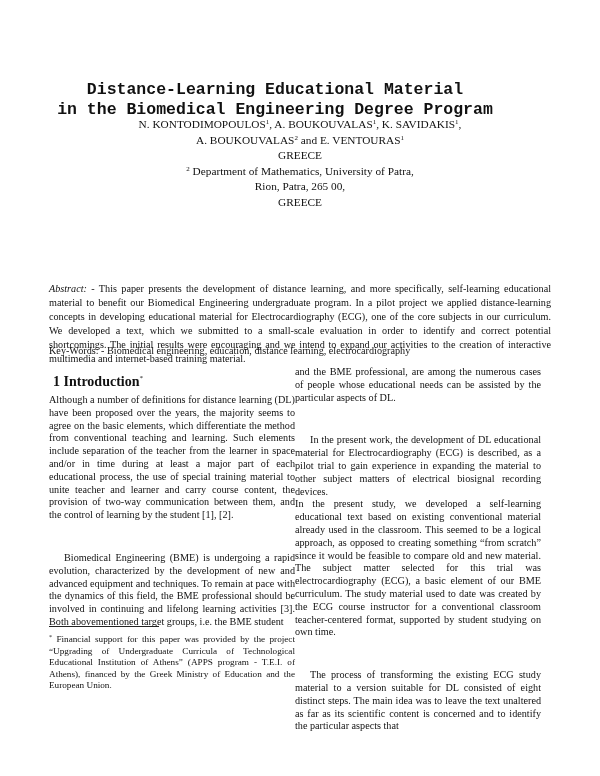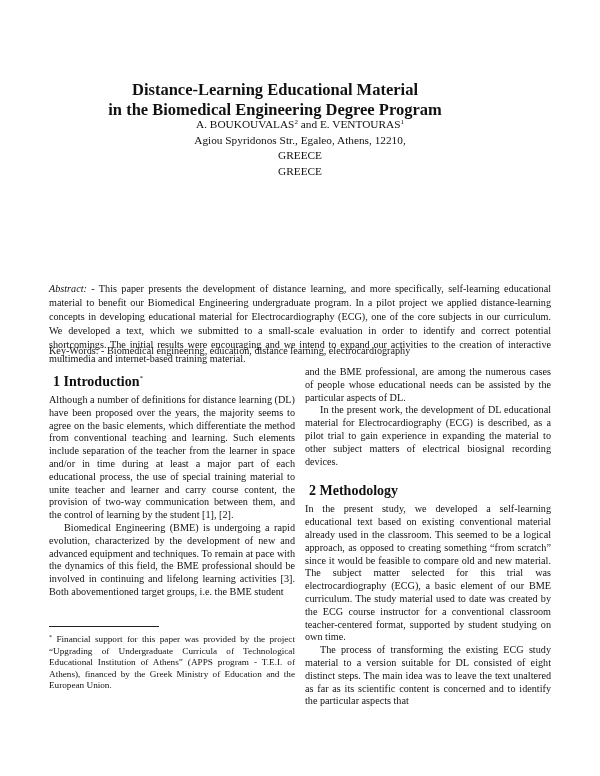--- a/index.html
+++ b/index.html
@@ -2,21 +2,21 @@
 <html><head>
 <meta charset="utf-8">
 <style>
   html, body { margin: 0; padding: 0; background: #ffffff; }
   body {
     width: 600px; height: 776px; position: relative; overflow: hidden;
     font-family: "Liberation Serif", "DejaVu Serif", serif; color: #111;
   }
   .title {
     position: absolute; top: 80px; left: 0; width: 550px; text-align: center;
-    font-weight: bold; font-size: 16.5px; line-height: 20px;
+    font-weight: bold; font-size: 16.5px; line-height: 20px; font-family: Liberation Mono, monospace;
   }
   .authors {
     position: absolute; top: 117px; left: 0; width: 600px; text-align: center;
     font-size: 11.3px; line-height: 15.6px;
   }
   .authors sup { font-size: 7px; vertical-align: 4px; line-height: 0; }
   .abstract {
     position: absolute; top: 257px; left: 49px; width: 502px;
     font-size: 10.2px; line-height: 14px; text-align: justify; margin-top: 25px;
   }
@@ -24,27 +24,27 @@
   .keywords {
     position: absolute; top: 344px; left: 49px; width: 502px;
     font-size: 10.2px; line-height: 14px;
   }
   .keywords .lead { }
   .col {
     position: absolute; width: 246px;
     font-size: 10.2px; line-height: 12.8px; text-align: justify;
   }
   .col-left { top: 366px; left: 49px; }
-  .col-right { top: 366px; left: 305px; }
+  .col-right { top: 366px; left: 295px; }
   h2 {
     margin: 4px; font-size: 14px; line-height: 17px; font-weight: bold; font-family: Liberation Serif, serif;
   }
   h2 sup { font-size: 7px; vertical-align: 6px; font-weight: normal; }
   p { margin: 0; }
-  p.indent { text-indent: 15px; }
+  p.indent { text-indent: 15px; margin-top: 30px; }
   .sec2 { margin-top: 14px; }
   .fn-rule {
     position: absolute; top: 626px; left: 49px; width: 110px;
     border-top: 1px solid #222; height: 0;
   }
   .footnote {
     position: absolute; top: 632px; left: 49px; width: 246px;
     font-size: 9.2px; line-height: 11.6px; text-align: justify;
   }
   .footnote sup { font-size: 6px; vertical-align: 3px; }
@@ -52,29 +52,35 @@
 </head>
 <body>
 
 <div class="title">
   <div>Distance-Learning Educational Material</div>
   <div>in the Biomedical Engineering Degree Program</div>
 </div>
 
 <div class="authors">
   <div>
+    <span>N. KONTODIMOPOULOS</span><sup>1</sup>,
+    <span>A. BOUKOUVALAS</span><sup>1</sup>,
+    <span>K. SAVIDAKIS</span><sup>1</sup>,
+  </div>
+  <div>
     <span>A. BOUKOUVALAS</span><sup>2</sup>
     <span>and</span>
     <span>E. VENTOURAS</span><sup>1</sup>
   </div>
   <div>
-    <div>Agiou Spyridonos Str., Egaleo, Athens, 12210,</div>
     <div>GREECE</div>
   </div>
   <div>
+    <div><sup>2</sup> <span>Department of Mathematics, University of Patra,</span></div>
+    <div>Rion, Patra, 265 00,</div>
     <div>GREECE</div>
   </div>
 </div>
 
 <div class="abstract">
   <span class="lead">Abstract:</span><span> - This paper presents the development of distance learning, and more specifically, self-learning educational material to benefit our Biomedical Engineering undergraduate program. In a pilot project we applied distance-learning concepts in developing educational material for Electrocardiography (ECG), one of the core subjects in our curriculum. We developed a text, which we submitted to a small-scale evaluation in order to identify and correct potential shortcomings. The initial results were encouraging and we intend to expand our activities to the creation of interactive multimedia and internet-based training material.</span>
 </div>
 
 <div class="keywords">
   <span class="lead">Key-Words:</span><span> - Biomedical engineering, education, distance learning, electrocardiography</span>
@@ -87,16 +93,15 @@
 </div>
 
 <div class="fn-rule"></div>
 <div class="footnote">
   <sup>*</sup><span> Financial support for this paper was provided by the project “Upgrading of Undergraduate Curricula of Technological Educational Institution of Athens” (APPS program - T.E.I. of Athens), financed by the Greek Ministry of Education and the European Union.</span>
 </div>
 
 <div class="col col-right">
   <p>and the BME professional, are among the numerous cases of people whose educational needs can be assisted by the particular aspects of DL.</p>
   <p class="indent">In the present work, the development of DL educational material for Electrocardiography (ECG) is described, as a pilot trial to gain experience in expanding the material to other subject matters of electrical biosignal recording devices.</p>
-  <h2 class="sec2">2 Methodology</h2>
   <p>In the present study, we developed a self-learning educational text based on existing conventional material already used in the classroom. This seemed to be a logical approach, as opposed to creating something “from scratch” since it would be feasible to compare old and new material. The subject matter selected for this trial was electrocardiography (ECG), a basic element of our BME curriculum. The study material used to date was created by the ECG course instructor for a conventional classroom teacher-centered format, supported by student studying on own time.</p>
   <p class="indent">The process of transforming the existing ECG study material to a version suitable for DL consisted of eight distinct steps. The main idea was to leave the text unaltered as far as its scientific content is concerned and to identify the particular aspects that</p>
 </div>
 
 </body></html>

